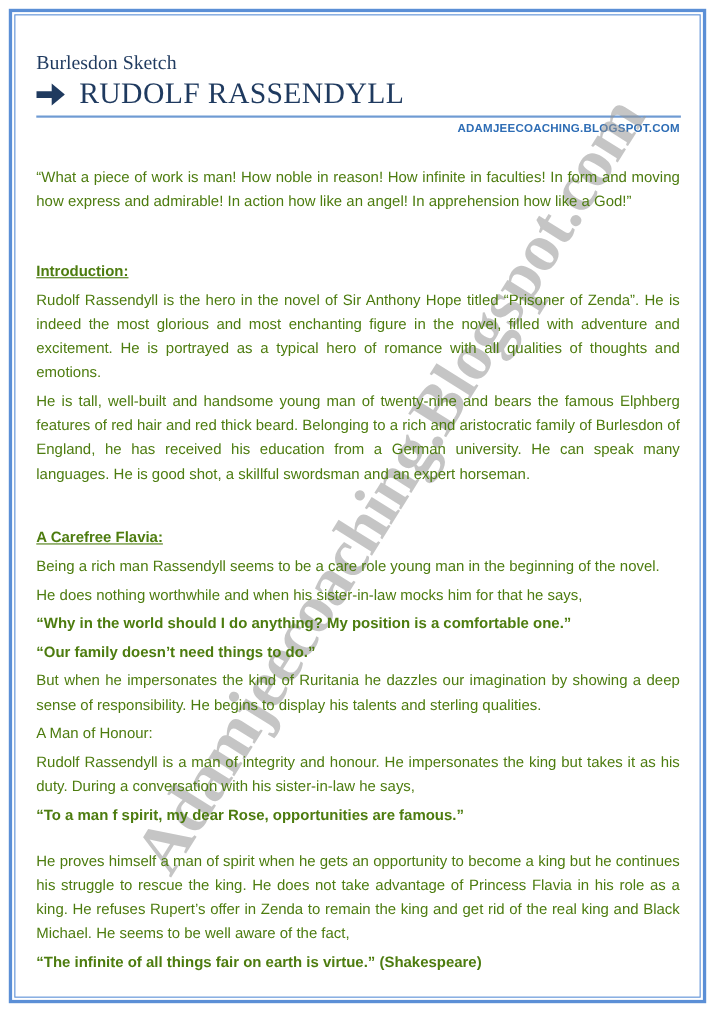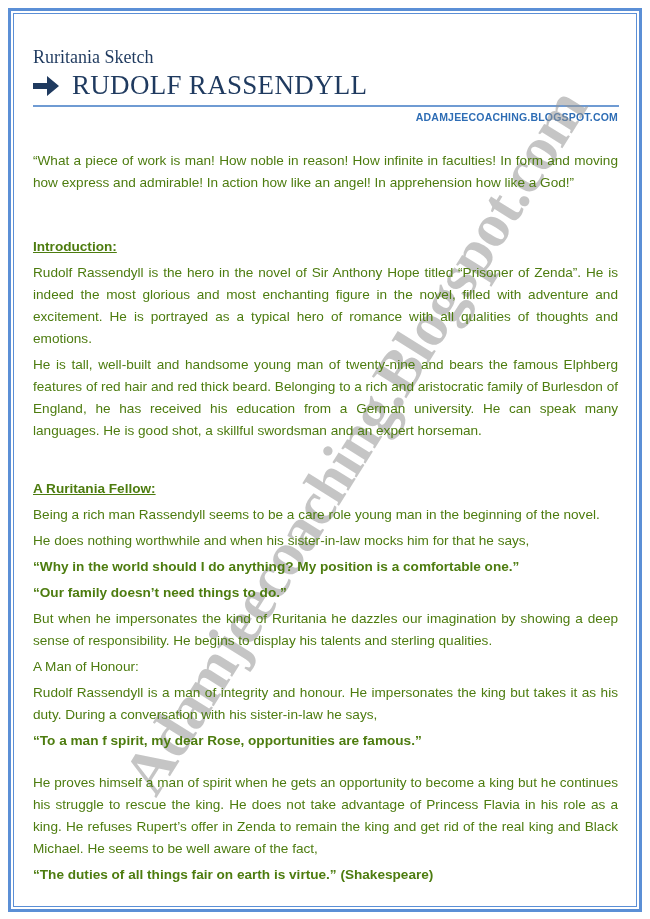--- a/index.html
+++ b/index.html
@@ -18,46 +18,46 @@
   .quote { font-weight: bold; text-align: center; }
   .mb4 { margin-bottom: 4px !important; }
   .watermark { position: absolute; left: -40px; top: 430px; width: 760px; transform: rotate(-58deg); font-family: "Liberation Serif", serif; font-weight: bold; font-size: 62px; color: rgba(150,150,150,0.55); white-space: nowrap; letter-spacing: -1px; pointer-events: none; text-align: center; }
 </style>
 </head>
 <body>
 
 <div class="frame-outer"></div>
 <div class="frame-inner"></div>
 
-<div class="header-kicker">Ruritania Sketch</div>
+<div class="header-kicker">Burlesdon Sketch</div>
 <div class="header-title">
   <svg class="arrow" viewBox="0 0 26 22">
     <path d="M0 8 H14 V1 L26 11 L14 21 V14 H0 Z" fill="#1f3a5f"></path>
   </svg>
   <span>RUDOLF RASSENDYLL</span>
 </div>
 <div class="header-rule"></div>
 <div class="site-link">ADAMJEECOACHING.BLOGSPOT.COM</div>
 
 <div class="watermark">Adamjeecoaching.Blogspot.com</div>
 
 <div class="content">
   <p>“What a piece of work is man! How noble in reason! How infinite in faculties! In form and moving how express and admirable! In action how like an angel! In apprehension how like a God!”</p>
   <div class="gap"></div>
   <div class="gap" style="height:20px"></div>
   <p class="heading mb4">Introduction:</p>
   <p class="mb4">Rudolf Rassendyll is the hero in the novel of Sir Anthony Hope titled “Prisoner of Zenda”. He is indeed the most glorious and most enchanting figure in the novel, filled with adventure and excitement. He is portrayed as a typical hero of romance with all qualities of thoughts and emotions.</p>
   <p>He is tall, well-built and handsome young man of twenty-nine and bears the famous Elphberg features of red hair and red thick beard. Belonging to a rich and aristocratic family of Burlesdon of England, he has received his education from a German university. He can speak many languages. He is good shot, a skillful swordsman and an expert horseman.</p>
   <div class="gap"></div>
   <div class="gap" style="height:14px"></div>
-  <p class="heading mb4">A Ruritania Fellow:</p>
+  <p class="heading mb4">A Carefree Flavia:</p>
   <p class="mb4">Being a rich man Rassendyll seems to be a care role young man in the beginning of the novel.</p>
   <p class="mb4">He does nothing worthwhile and when his sister-in-law mocks him for that he says,</p>
   <p class="quote mb4">“Why in the world should I do anything? My position is a comfortable one.”</p>
   <p class="quote mb4">“Our family doesn’t need things to do.”</p>
   <p class="mb4">But when he impersonates the kind of Ruritania he dazzles our imagination by showing a deep sense of responsibility. He begins to display his talents and sterling qualities.</p>
   <p class="mb4">A Man of Honour:</p>
   <p class="mb4">Rudolf Rassendyll is a man of integrity and honour. He impersonates the king but takes it as his duty. During a conversation with his sister-in-law he says,</p>
   <p class="quote">“To a man f spirit, my dear Rose, opportunities are famous.”</p>
   <div class="gap" style="height:20px"></div>
   <p class="mb4">He proves himself a man of spirit when he gets an opportunity to become a king but he continues his struggle to rescue the king. He does not take advantage of Princess Flavia in his role as a king. He refuses Rupert’s offer in Zenda to remain the king and get rid of the real king and Black Michael. He seems to be well aware of the fact,</p>
-  <p class="quote">“The duties of all things fair on earth is virtue.” (Shakespeare)</p>
+  <p class="quote">“The infinite of all things fair on earth is virtue.” (Shakespeare)</p>
 </div>
 
 </body></html>

